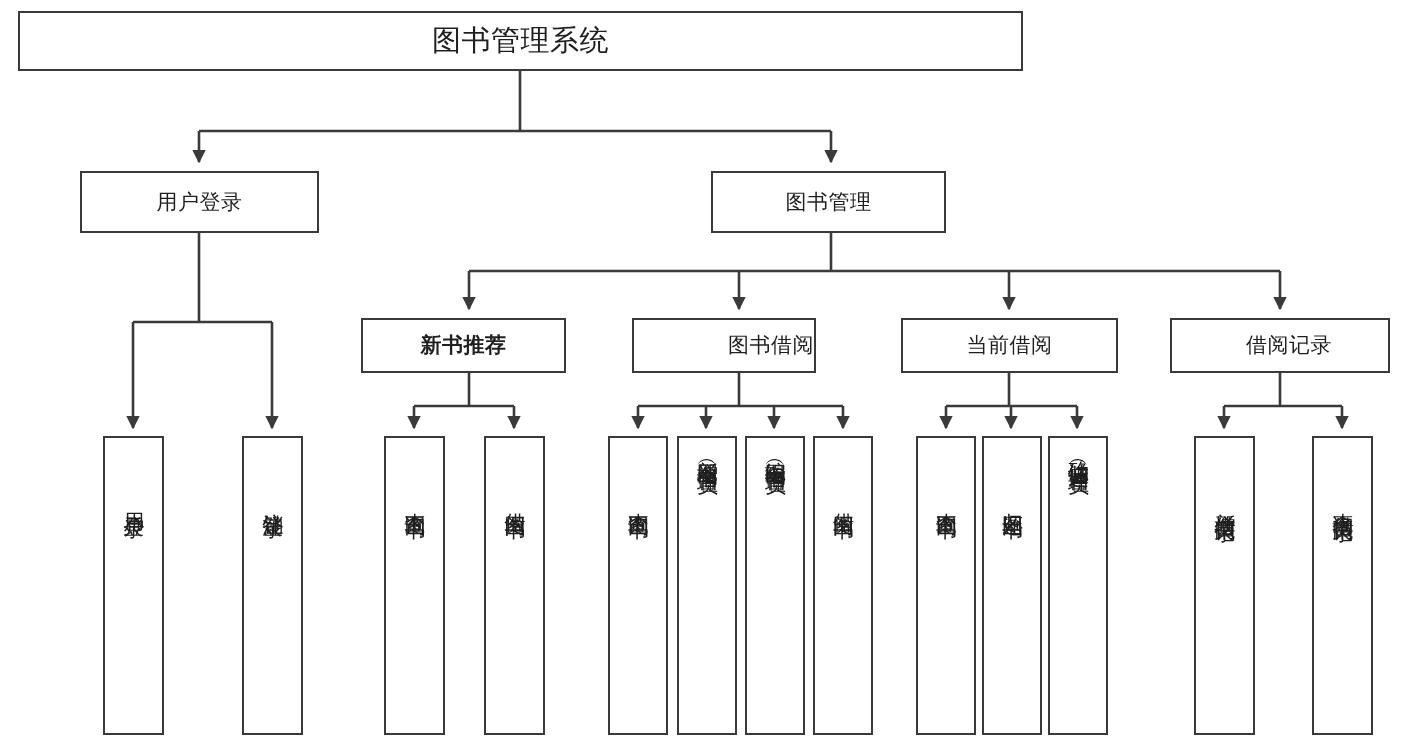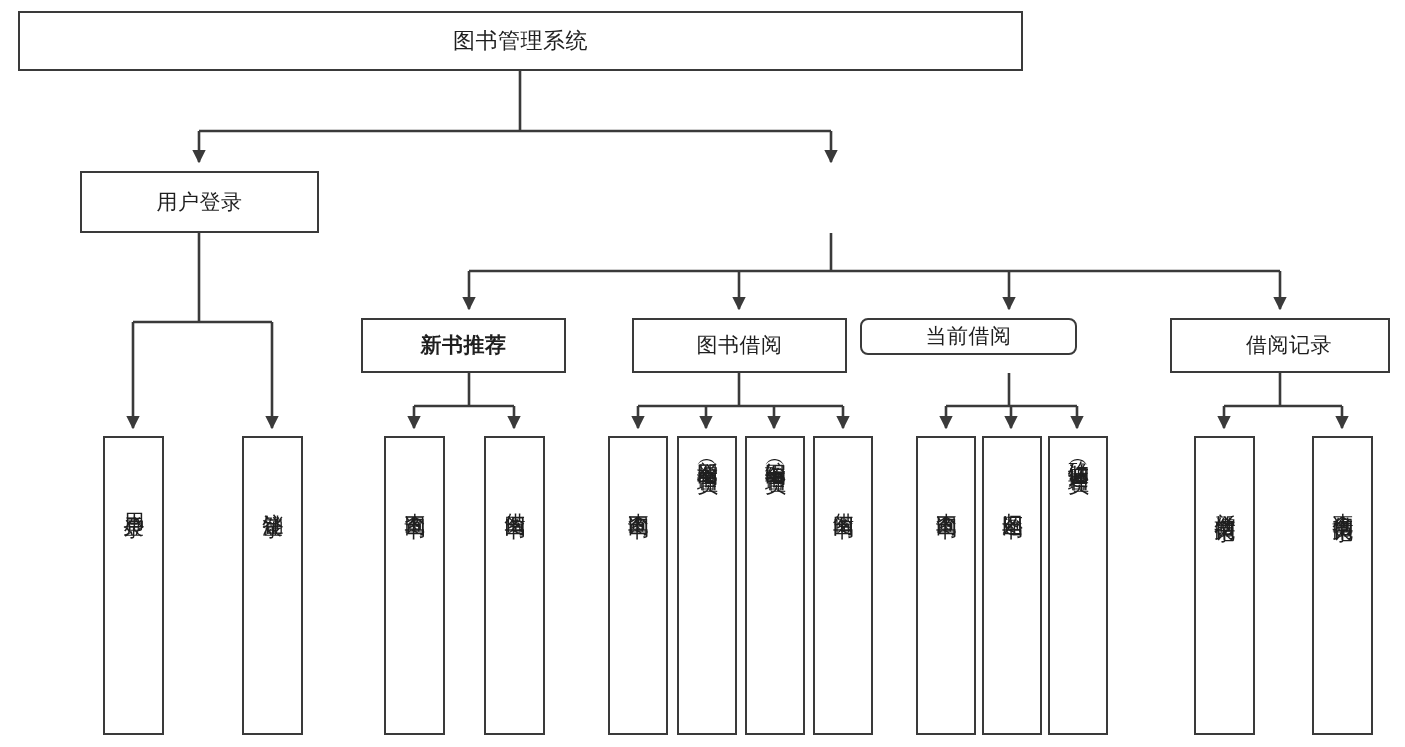--- a/index.html
+++ b/index.html
@@ -36,21 +36,21 @@
     justify-content: center;
     overflow: hidden;
   }
   .node .label {
     font-size: 21px;
     line-height: 1.15;
     letter-spacing: 0.5px;
     color: #1f1f1f;
     white-space: nowrap;
   }
-  .node.root .label { font-size: 22px; }
+  .node.root .label { font-size: 29px; }
   .node.vertical {
     align-items: flex-start;
     justify-content: center;
     padding-top: 0;
   }
   .node.vertical .label {
     writing-mode: vertical-rl;
     text-orientation: upright;
     font-size: 21px;
     line-height: 1.18;
@@ -126,28 +126,31 @@
     </g>
   </svg>
 
   <div class="node root" style="left:18px; top:11px; width:1005px; height:60px;">
     <span class="label">图书管理系统</span>
   </div>
 
   <div class="node" style="left:80px; top:171px; width:239px; height:62px;">
     <span class="label">用户登录</span>
   </div>
+  <div class="node" style="left:711px; top:171px; width:235px; height:62px;">
+    <span class="label">图书管理</span>
+  </div>
 
   <div class="node" style="left:361px; top:318px; width:205px; height:55px;font-weight:bold;">
     <span class="label">新书推荐</span>
   </div>
-  <div class="node" style="left:632px; top:318px; width:215px; height:55px;">
+  <div class="node" style="left:632px; top:318px; width:184px; height:55px;justify-content:flex-end;">
     <span class="label">图书借阅</span>
   </div>
-  <div class="node" style="left:860px; top:318px; width:217px; height:37px;border-radius:8px;">
+  <div class="node" style="left:901px; top:318px; width:217px; height:55px;">
     <span class="label">当前借阅</span>
   </div>
   <div class="node" style="left:1170px; top:318px; width:220px; height:55px;padding-left:18px;">
     <span class="label">借阅记录</span>
   </div>
 
   <div class="node vertical mid" style="left:103px; top:436px; width:61px; height:299px;">
     <span class="label">用户登录</span>
   </div>
   <div class="node vertical mid" style="left:242px; top:436px; width:61px; height:299px;">

